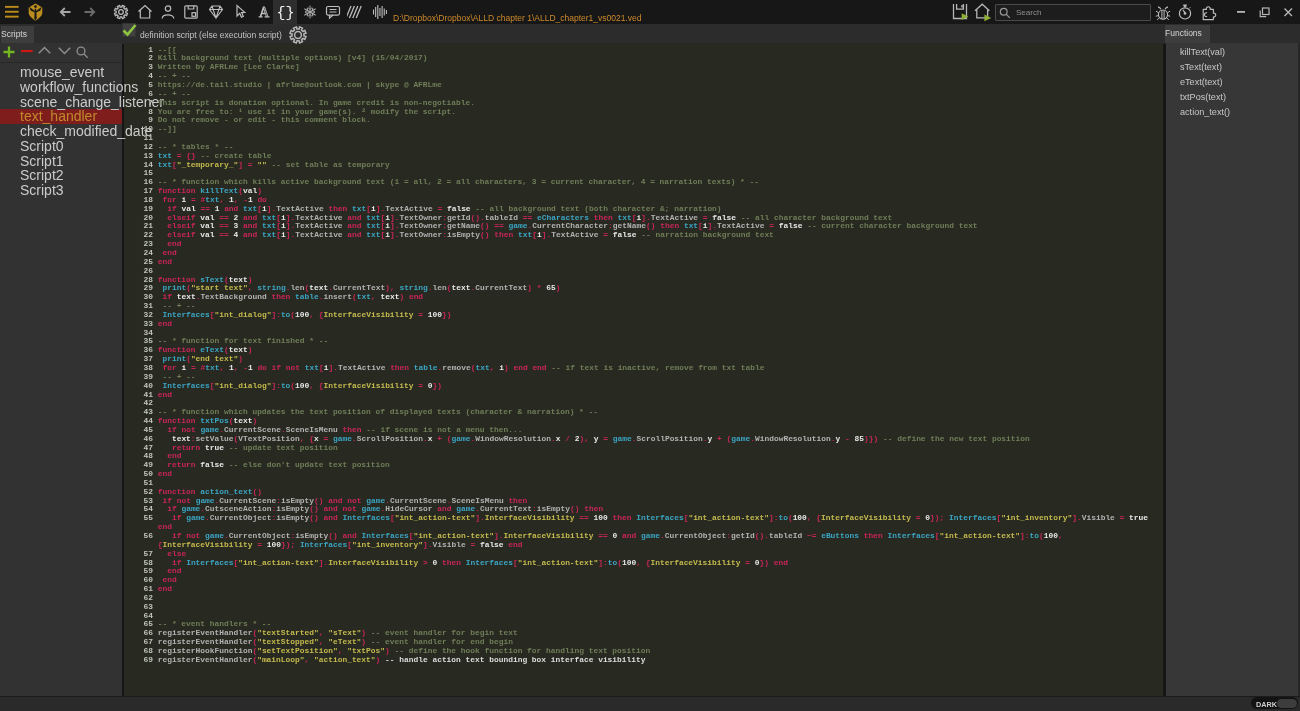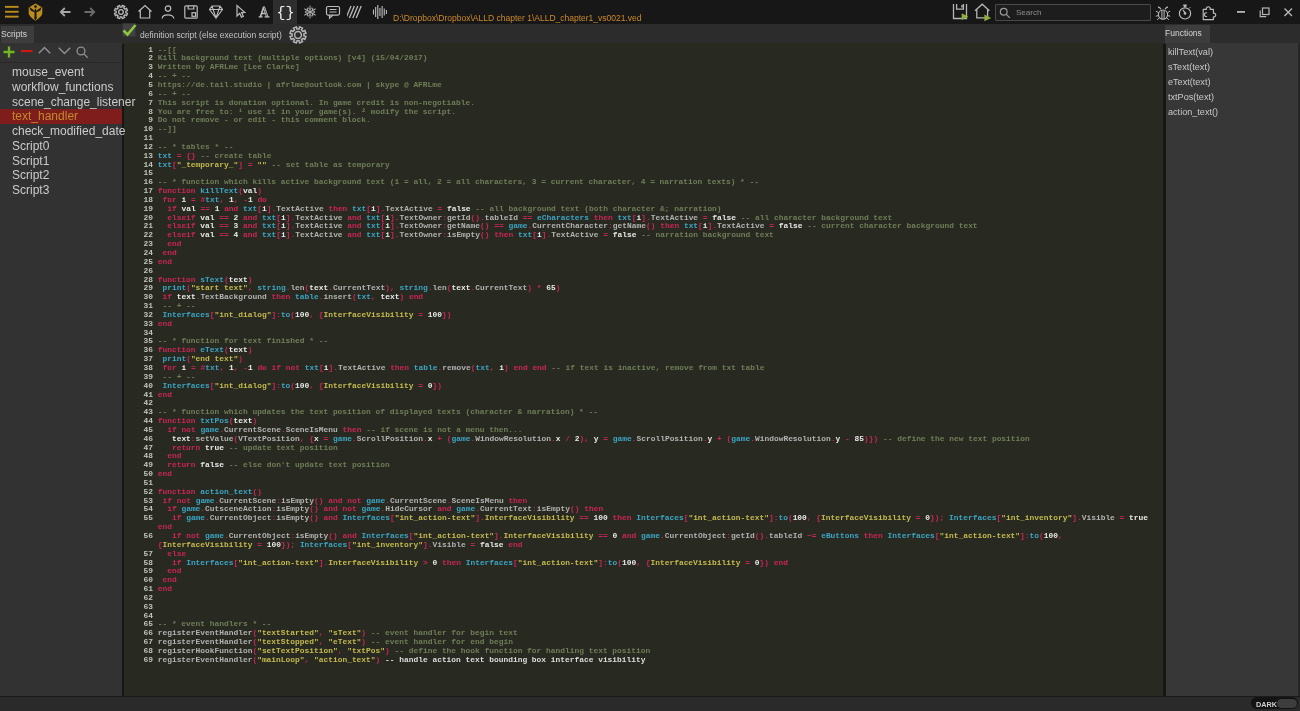--- a/index.html
+++ b/index.html
@@ -9,24 +9,24 @@
 #rightpanel{position:absolute;left:1166px;top:43px;width:132px;height:653px;background:#373737}
 #rightedge{position:absolute;left:1298px;top:43px;width:2px;height:653px;background:#262626}
 #bottombar{position:absolute;left:0;top:696px;width:1300px;height:15px;background:#2a2a2a;border-top:1px solid #1b1b1b}
 .tab{position:absolute;background:#3d3d3d;color:#d4d4d4;font-size:8.5px;line-height:16px;}
 #tabScripts{left:1px;top:26px;width:33px;height:17px}
 #tabFunctions{left:1165px;top:25px;width:45px;height:18px;line-height:17px}
 #deflabel{position:absolute;left:140px;top:29.5px;color:#c3c3c3;font-size:8.5px}
 #checkbox{position:absolute;left:122px;top:23px;width:13.5px;height:13.5px;background:#414141;border:1px solid #333333}
 .icon{position:absolute}
 #scriptslist{position:absolute;left:0;top:65px;width:122px}
-.li{height:14.75px;line-height:14.75px;padding-left:12px;font-size:12px;color:#cbcbcb;white-space:nowrap}
+.li{height:14.75px;line-height:14.75px;padding-left:20px;font-size:14px;color:#cbcbcb;white-space:nowrap}
 .li.sel{background:#7f1d1d;color:#c08a2b}
 #funclist{position:absolute;left:1166px;top:45px;width:131px}
-.fi{height:15.05px;line-height:15.05px;padding-left:2px;font-size:9.1px;color:#c9c9c9;white-space:nowrap}
+.fi{height:15.05px;line-height:15.05px;padding-left:14px;font-size:9.1px;color:#c9c9c9;white-space:nowrap}
 #src{position:absolute;left:124px;top:45.6px;font-family:"Liberation Mono",monospace;font-size:7.9px;font-weight:bold}
 .ln{white-space:pre}
 .ln{height:8.85px;line-height:8.85px}
 .ln b{display:inline-block;width:29px;text-align:right;margin-right:4.7px;color:#c0c4b8;font-weight:bold}
 .ln{color:#b2b2b2}
 k{color:#c92556}
 c{color:#3ba5c4}
 u{color:#c5ba4e;font-style:normal;text-decoration:none}
 w{color:#e8e8e8}
 m{color:#6f7d58}

